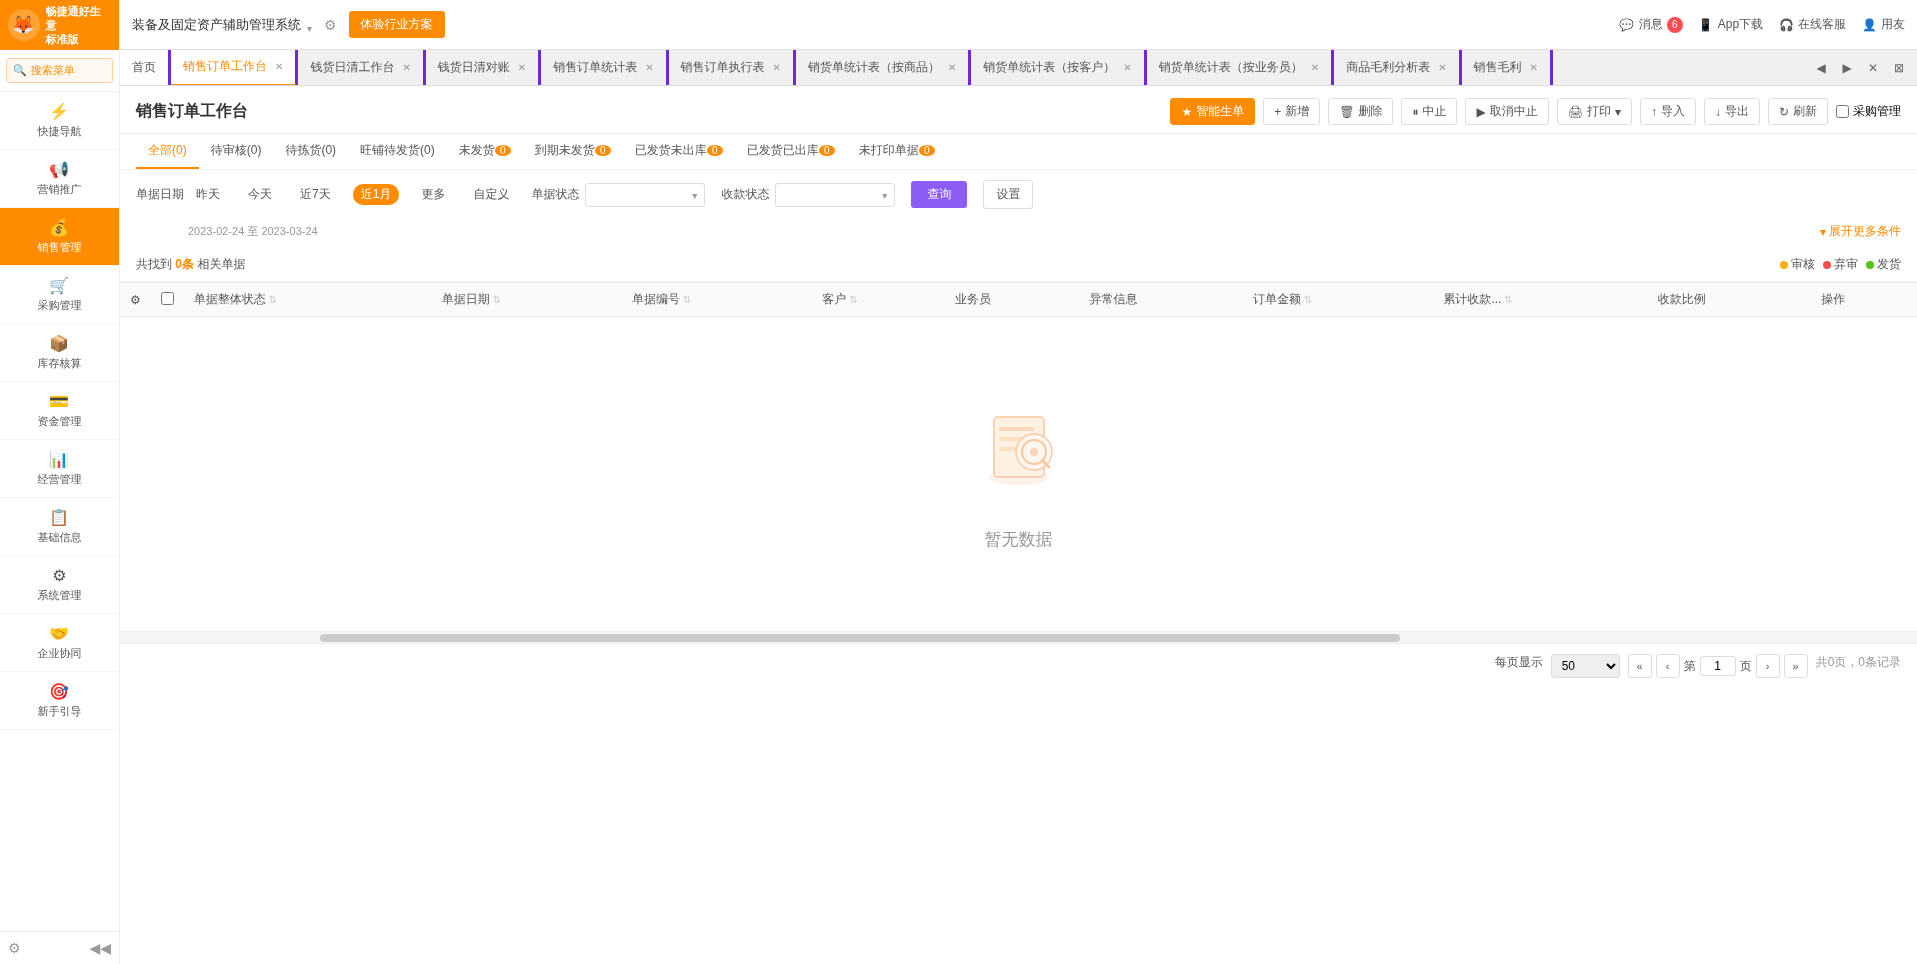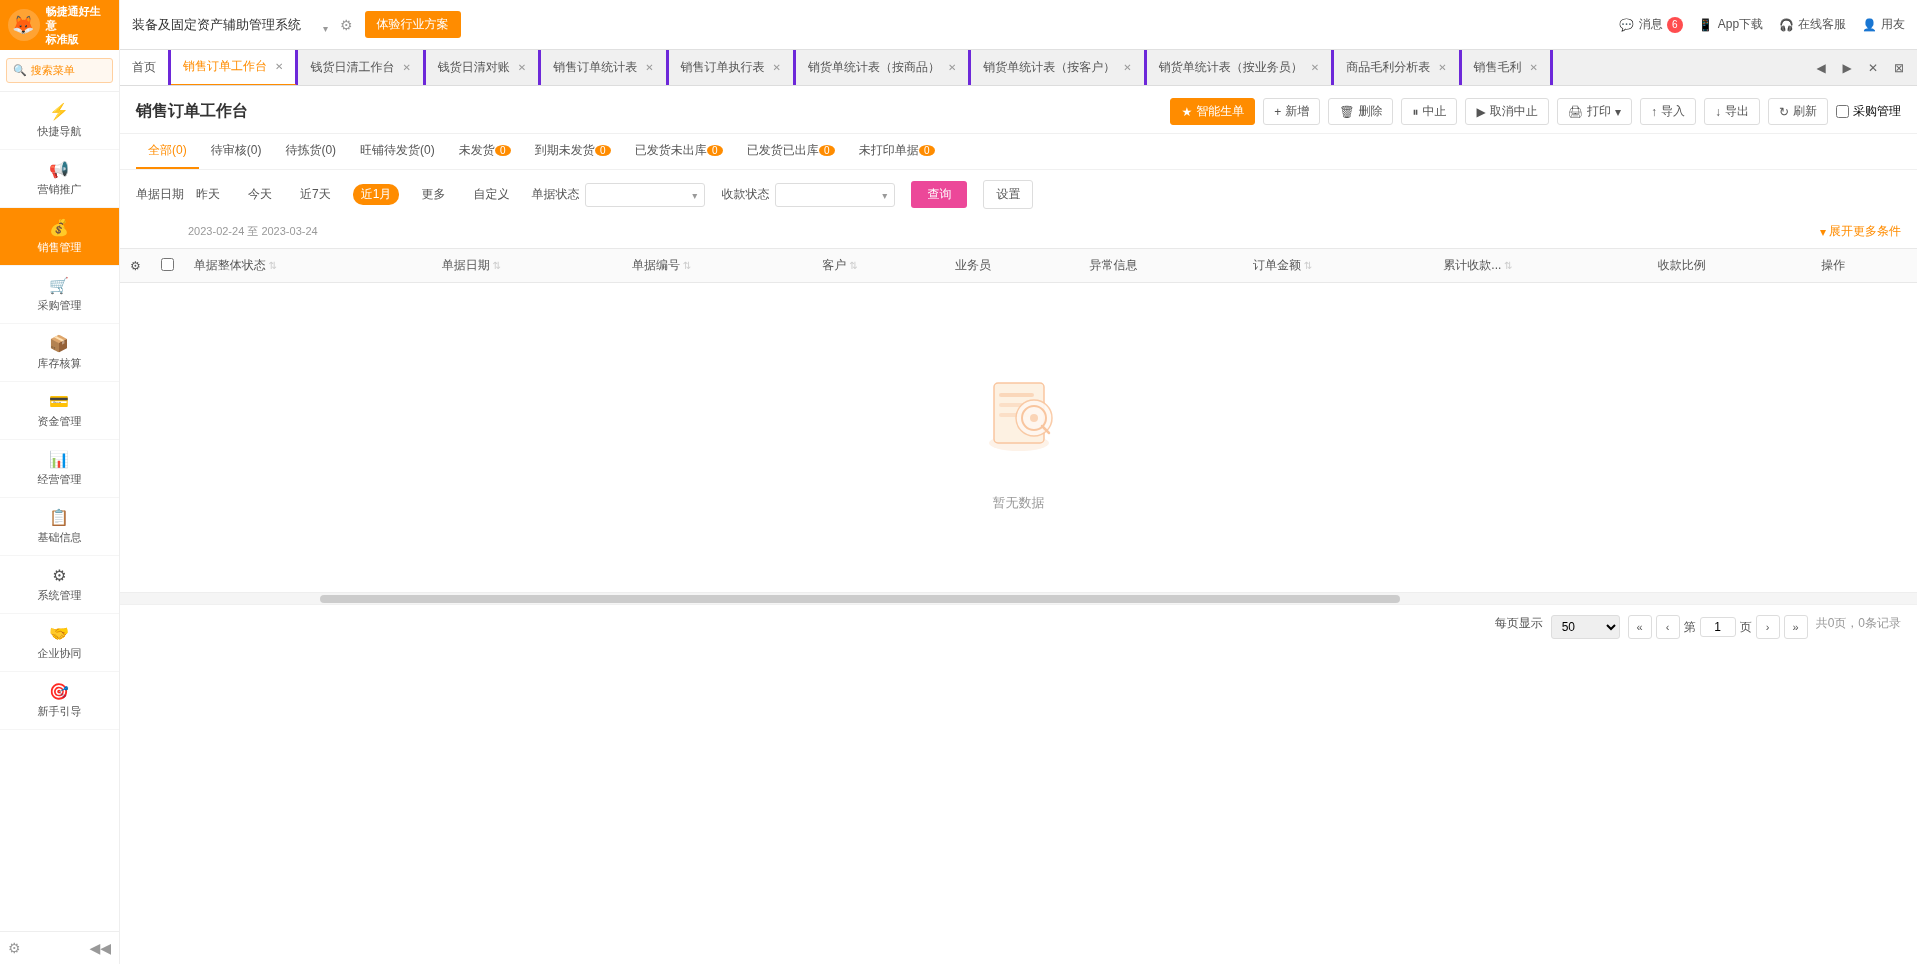--- a/index.html
+++ b/index.html
@@ -24,21 +24,21 @@
     .sidebar-item-label { font-size: 11px; text-align: center; }
 
     .sidebar-bottom { padding: 8px; display: flex; justify-content: space-between; border-top: 1px solid #eee; }
     .sidebar-bottom-btn { color: #999; cursor: pointer; font-size: 14px; }
 
     
     .main-area { flex: 1; display: flex; flex-direction: column; overflow: hidden; }
 
     
     .top-bar { height: 50px; background: #fff; border-bottom: 1px solid #e0e0e0; display: flex; align-items: center; padding: 0 12px; gap: 12px; }
-    .top-bar-title { font-size: 13px; color: #333; display: flex; align-items: flex-end; gap: 22px; }
+    .top-bar-title { font-size: 13px; color: #333; display: flex; align-items: flex-end; gap: 6px; }
     .top-bar-title-arrow { color: #999; font-size: 10px; }
     .top-bar-gear { color: #999; cursor: pointer; font-size: 14px; }
     .top-bar-industry-btn { background: #ff8c00; color: #fff; border: none; border-radius: 3px; padding: 5px 12px; cursor: pointer; font-size: 12px; }
     .top-bar-right { margin-left: auto; display: flex; align-items: center; gap: 16px; color: #555; font-size: 12px; }
     .top-bar-right-item { display: flex; align-items: center; gap: 4px; cursor: pointer; }
     .notification-badge { background: #ff4d4f; color: #fff; border-radius: 50%; width: 16px; height: 16px; font-size: 10px; display: flex; align-items: center; justify-content: center; }
 
     
     .tab-bar { height: 36px; background: #f0f0f0; display: flex; align-items: center; border-bottom: 1px solid #ddd; overflow: hidden; }
     .tab { padding: 0 12px; height: 36px; display: flex; align-items: center; gap: 6px; cursor: pointer; font-size: 12px; color: #555; border-right: 3px solid #6d28d9; white-space: nowrap; flex-shrink: 0; background: #f0f0f0; }
@@ -68,21 +68,21 @@
     
     .filter-bar { padding: 10px 16px; display: flex; align-items: center; gap: 16px; background: #fff; flex-wrap: wrap; }
     .filter-item { display: flex; align-items: center; gap: 6px; }
     .filter-label { color: #555; font-size: 12px; white-space: nowrap; }
     .filter-date-options { display: flex; gap: 16px; align-items: center; }
     .filter-date-btn { padding: 2px 6px; border-radius: 3px; cursor: pointer; font-size: 12px; color: #555; }
     .filter-date-btn.active { background: #ff8c00; color: #fff; border-radius: 10px; padding: 2px 8px; }
     .filter-select { border: 1px solid #ddd; border-radius: 3px; padding: 4px 24px 4px 8px; font-size: 12px; color: #555; cursor: pointer; background: #fff; min-width: 120px; appearance: none; position: relative; }
     .filter-select-wrap { position: relative; display: inline-block; }
     .filter-select-wrap::after { content: '▾'; position: absolute; right: 8px; top: 50%; transform: translateY(-50%); color: #999; pointer-events: none; font-size: 10px; }
-    .filter-query-btn { background: #ec4899; color: #fff; border: none; border-radius: 3px; padding: 5px 16px; cursor: pointer; font-size: 12px; }
+    .filter-query-btn { background: #8b5cf6; color: #fff; border: none; border-radius: 3px; padding: 5px 16px; cursor: pointer; font-size: 12px; }
     .filter-settings-btn { border: 1px solid #ddd; background: #fff; border-radius: 3px; padding: 5px 12px; cursor: pointer; font-size: 12px; color: #555; }
     .expand-conditions { color: #ff8c00; cursor: pointer; font-size: 12px; display: flex; align-items: center; gap: 3px; }
 
     
     .results-header { padding: 8px 16px; display: flex; align-items: center; justify-content: space-between; border-bottom: 1px solid #f5f5f5; }
     .results-count { font-size: 12px; color: #555; }
     .results-count-num { color: #ff8c00; font-weight: bold; }
     .results-actions { display: flex; gap: 8px; }
     .result-action-btn { display: flex; align-items: center; gap: 3px; color: #555; cursor: pointer; font-size: 12px; }
     .result-action-dot { width: 8px; height: 8px; border-radius: 50%; display: inline-block; }
@@ -94,21 +94,21 @@
     .data-table { width: 100%; border-collapse: collapse; font-size: 12px; }
     .data-table th { background: #fafafa; border-bottom: 1px solid #e8e8e8; border-top: 1px solid #e8e8e8; padding: 8px 10px; text-align: left; color: #555; font-weight: normal; white-space: nowrap; }
     .data-table th.sortable { cursor: pointer; }
     .data-table th.sortable::after { content: ' ⇅'; color: #ccc; font-size: 10px; }
     .data-table .checkbox-col { width: 30px; }
     .data-table .settings-col { width: 30px; }
 
     
     .empty-state { display: flex; flex-direction: column; align-items: center; justify-content: center; padding: 80px 0; }
     .empty-state-icon { font-size: 80px; margin-bottom: 12px; opacity: 0.6; }
-    .empty-state-text { color: #999; font-size: 13px; font-family: Liberation Serif, serif; }
+    .empty-state-text { color: #999; font-size: 17px; font-family: Liberation Serif, serif; }
 
     
     .table-footer { padding: 10px 16px; display: flex; justify-content: flex-end; gap: 8px; border-top: 1px solid #f0f0f0; background: #fff; }
     .per-page-label { color: #555; font-size: 12px; }
     .per-page-select { border: 1px solid #ddd; border-radius: 3px; padding: 3px 20px 3px 6px; font-size: 12px; }
     .pagination { display: flex; align-items: center; gap: 4px; }
     .pagination-btn { width: 24px; height: 24px; display: flex; align-items: center; justify-content: center; border: 1px solid #ddd; border-radius: 3px; cursor: pointer; color: #555; background: #fff; font-size: 11px; }
     .pagination-info { font-size: 12px; color: #555; display: flex; align-items: center; gap: 4px; }
     .pagination-input { width: 36px; border: 1px solid #ddd; border-radius: 3px; padding: 2px 4px; text-align: center; font-size: 12px; }
     .total-info { color: #999; font-size: 12px; }
@@ -383,20 +383,41 @@
       </div>
 
       <div class="filter-row2">
         <span style="margin-left:52px;color:#999;font-size:11px;">2023-02-24 至 2023-03-24</span>
         <span style="margin-left:auto;" class="expand-conditions">
           <span>▾</span>
           <span>展开更多条件</span>
         </span>
       </div>
 
+      <div class="results-header">
+        <div class="results-count">
+          <span>共找到</span>
+          <span class="results-count-num">0条</span>
+          <span>相关单据</span>
+        </div>
+        <div class="results-actions">
+          <div class="result-action-btn">
+            <span class="result-action-dot dot-yellow"></span>
+            <span>审核</span>
+          </div>
+          <div class="result-action-btn">
+            <span class="result-action-dot dot-red"></span>
+            <span>弃审</span>
+          </div>
+          <div class="result-action-btn">
+            <span class="result-action-dot dot-green"></span>
+            <span>发货</span>
+          </div>
+        </div>
+      </div>
 
       <div style="overflow-x:auto;">
         <table class="data-table">
           <thead>
             <tr>
               <th class="settings-col">⚙</th>
               <th class="checkbox-col"><input type="checkbox" style=""></th>
               <th class="sortable">单据整体状态</th>
               <th class="sortable">单据日期</th>
               <th class="sortable">单据编号</th>

